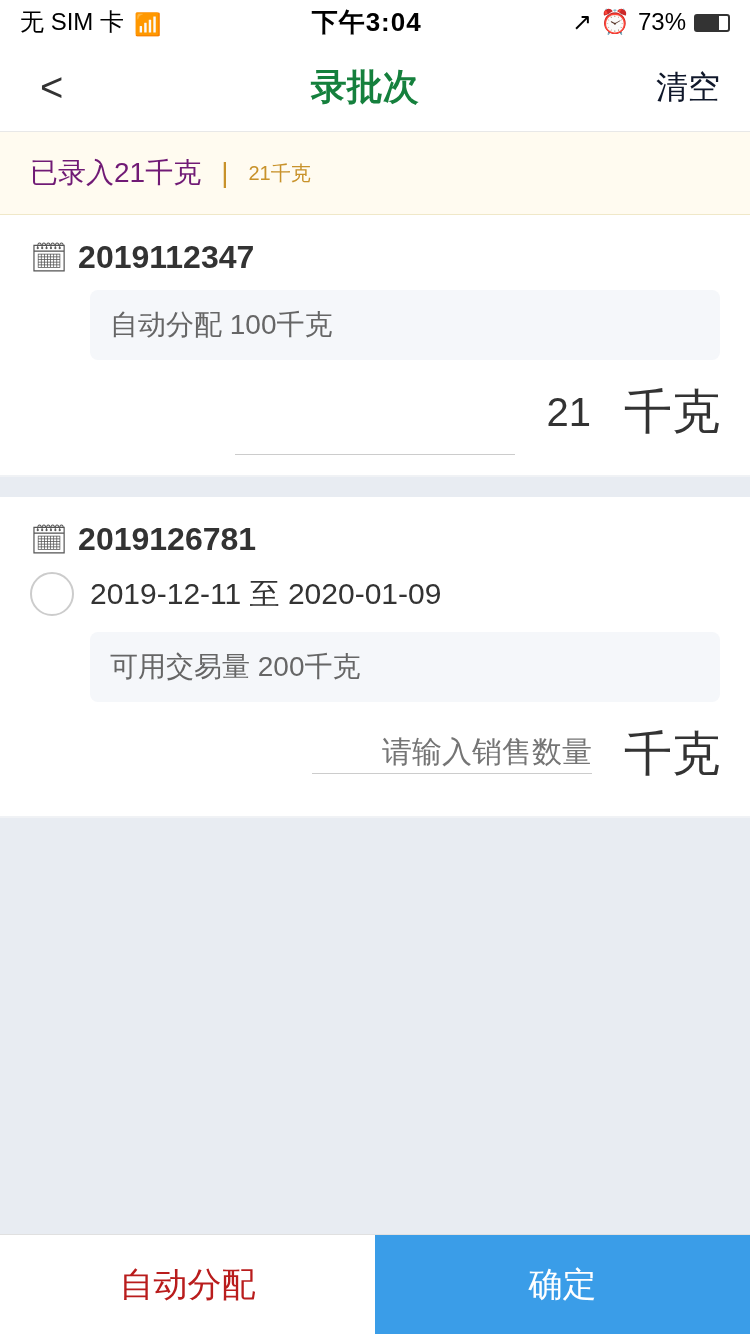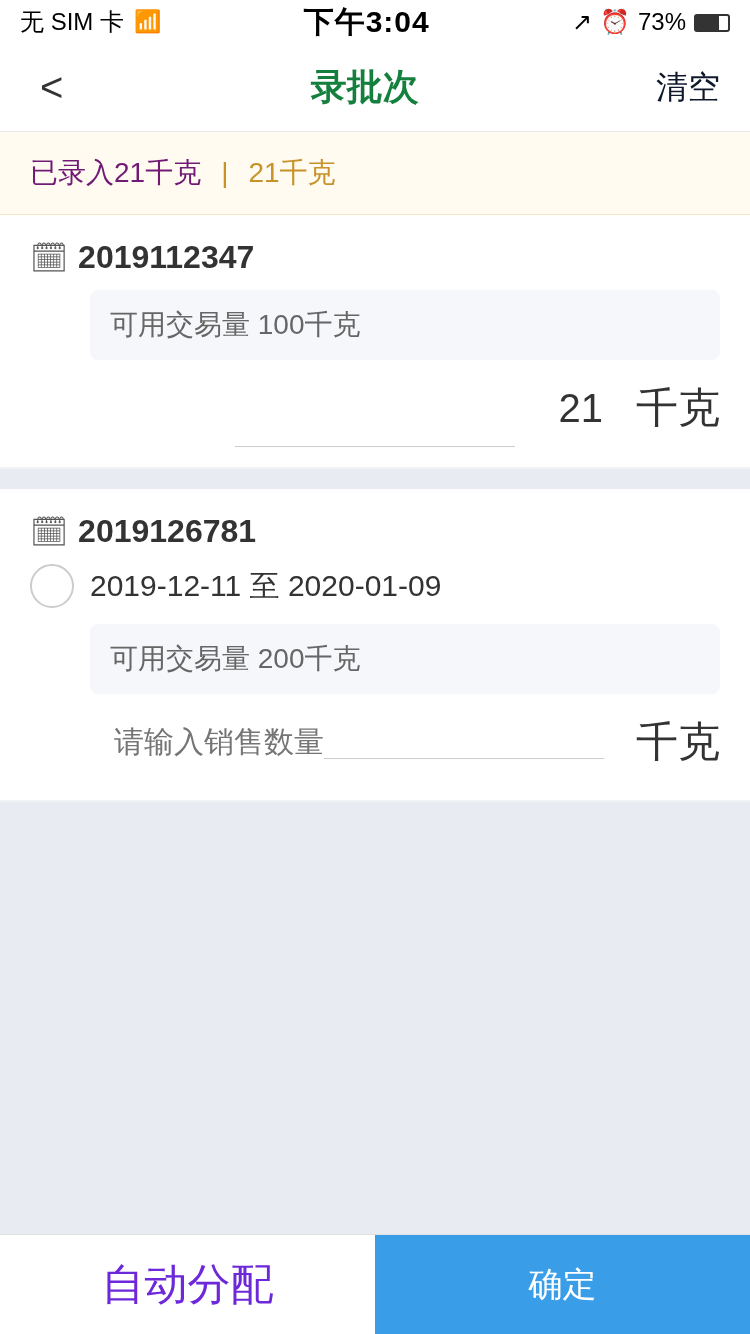--- a/index.html
+++ b/index.html
@@ -19,26 +19,26 @@
       height: 44px;
       display: flex;
       align-items: center;
       justify-content: space-between;
       padding: 0 20px;
       font-size: 26px;
       font-weight: 500;
     }
     .status-left {
       display: flex;
-      align-items: center;
+      align-items: flex-end;
       gap: 10px;
       font-size: 24px;
     }
     .status-center {
-      font-size: 30px;
+      font-size: 26px;
       font-weight: 600;
       letter-spacing: 1px;
     }
     .status-right {
       display: flex;
       align-items: center;
       gap: 8px;
       font-size: 24px;
     }
     .wifi-icon { font-size: 22px; }
@@ -82,21 +82,21 @@
     .summary-label {
       color: #701a75;
       font-size: 28px;
     }
     .summary-divider {
       color: #c8922a;
       font-size: 28px;
     }
     .summary-value {
       color: #c8922a;
-      font-size: 28px;
+      font-size: 20px;
       font-weight: 500;
     }
 
     
     .batch-section {
       background: #fff;
       margin-bottom: 2px;
     }
     .batch-item {
       background: #fff;
@@ -165,34 +165,35 @@
       justify-content: flex-end;
       padding: 20px 30px 10px 34px;
       gap: 16px;
     }
     .qty-value {
       font-size: 40px;
       font-weight: 400;
       color: #333;
     }
     .qty-unit {
-      font-size: 42px;
+      font-size: 48px;
       color: #333;
     }
 
     
     .input-row {
       display: flex;
       align-items: center;
       justify-content: flex-end;
       padding: 20px 30px 10px 30px;
       gap: 16px;
     }
     .qty-input-wrapper {
       display: flex;
+      flex-direction: column;
       align-items: flex-end;
       justify-content: flex-end;
     }
     .qty-input-placeholder {
       font-size: 30px;
       color: #ccc;
       border: none;
       outline: none;
       background: transparent;
       text-align: right;
@@ -226,22 +227,22 @@
       height: 100px;
       display: flex;
       background: #fff;
       border-top: 1px solid #e0e0e0;
     }
     .footer-auto {
       flex: 1;
       display: flex;
       align-items: center;
       justify-content: center;
-      font-size: 43px;
-      color: #6d28d9;
+      font-size: 34px;
+      color: #b91c1c;
       cursor: pointer;
     }
     .footer-confirm {
       flex: 1;
       display: flex;
       align-items: center;
       justify-content: center;
       background: #3a9de8;
       font-size: 34px;
       color: #fff;
@@ -285,21 +286,21 @@
     <span class="summary-divider">|</span>
     <span class="summary-value">21千克</span>
   </div>
 
   <div class="batch-section">
     <div class="batch-item">
       <div class="batch-header">
         <span class="batch-icon">🗓</span>
         <span class="batch-id">2019112347</span>
       </div>
-      <div class="available-qty">可用交易量 100千克</div>
+      <div class="available-qty">自动分配 100千克</div>
     </div>
 
     <div class="qty-row">
       <span class="qty-value">21</span>
       <span style="width:1px;height:1px;display:inline-block;"></span>
       <span class="qty-unit">千克</span>
     </div>
     <div style="display:flex;justify-content:center;padding: 0 30px 20px 30px;">
       <div style="width:280px;border-bottom:1px solid #ccc;"></div>
     </div>

